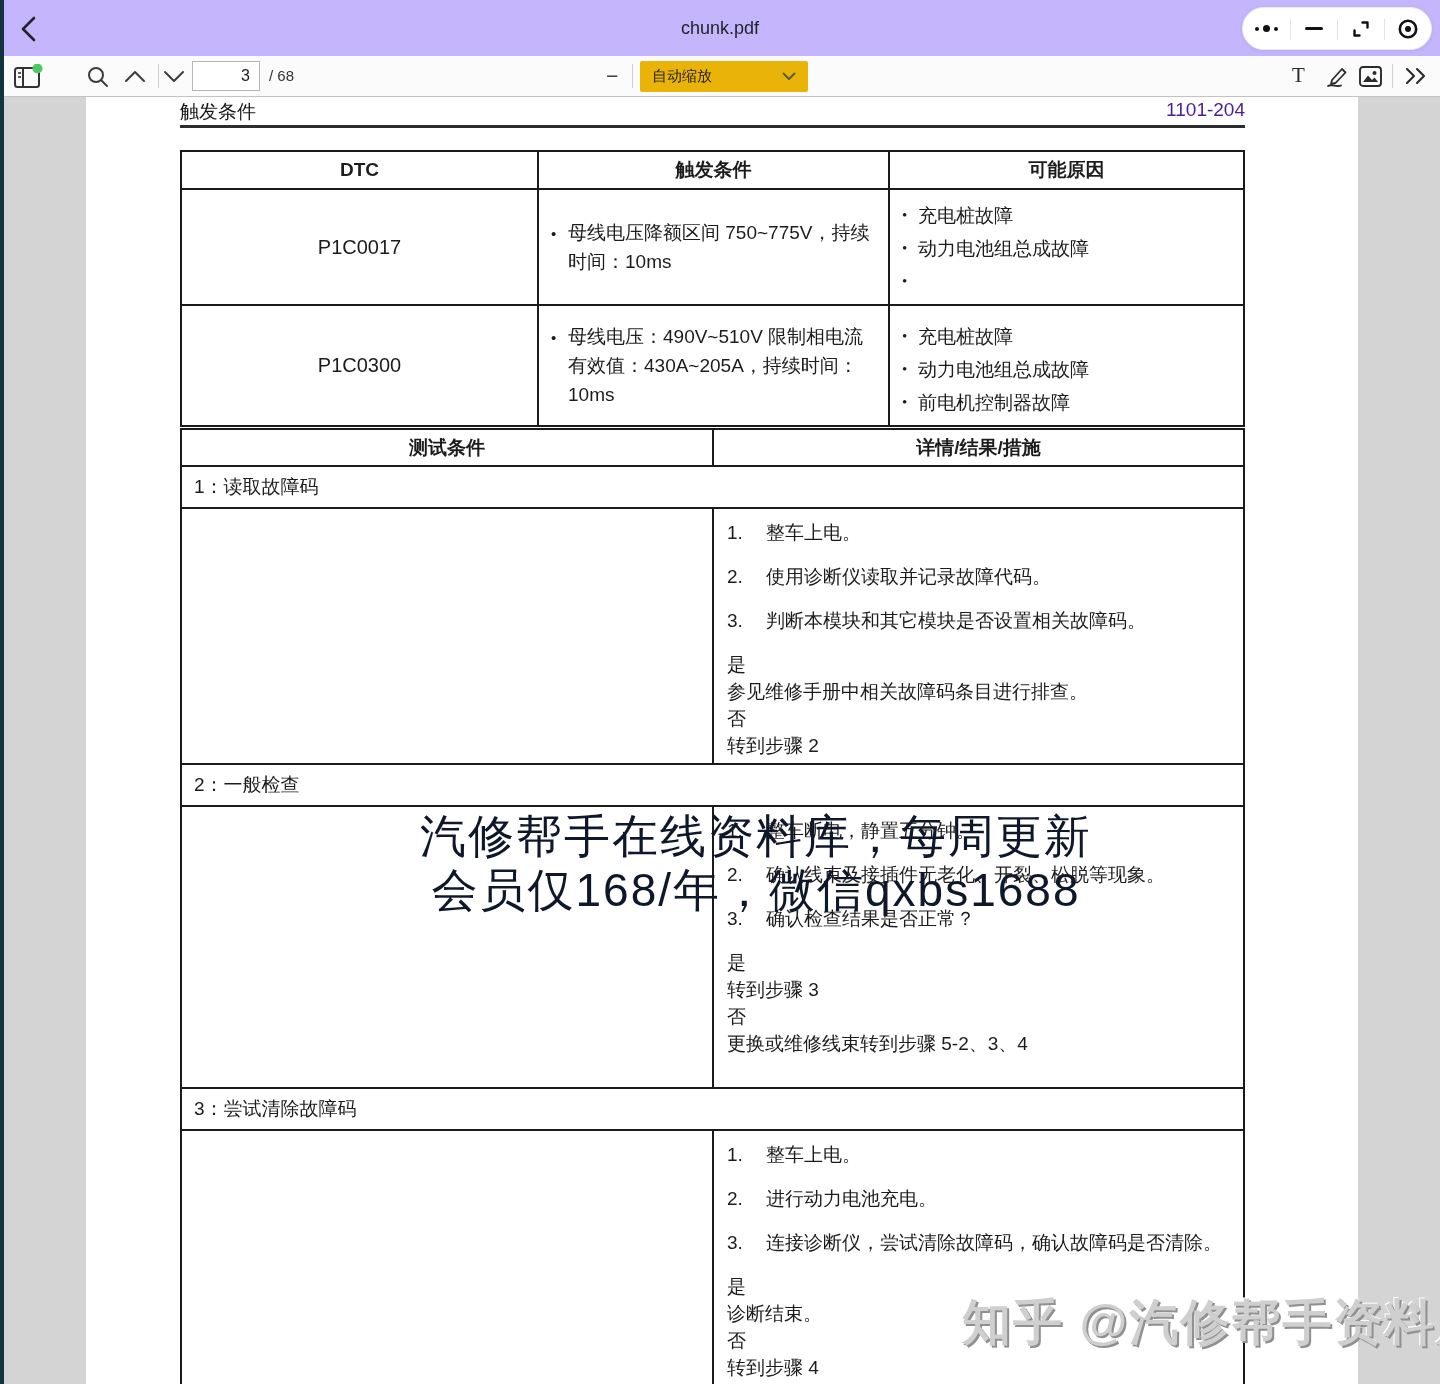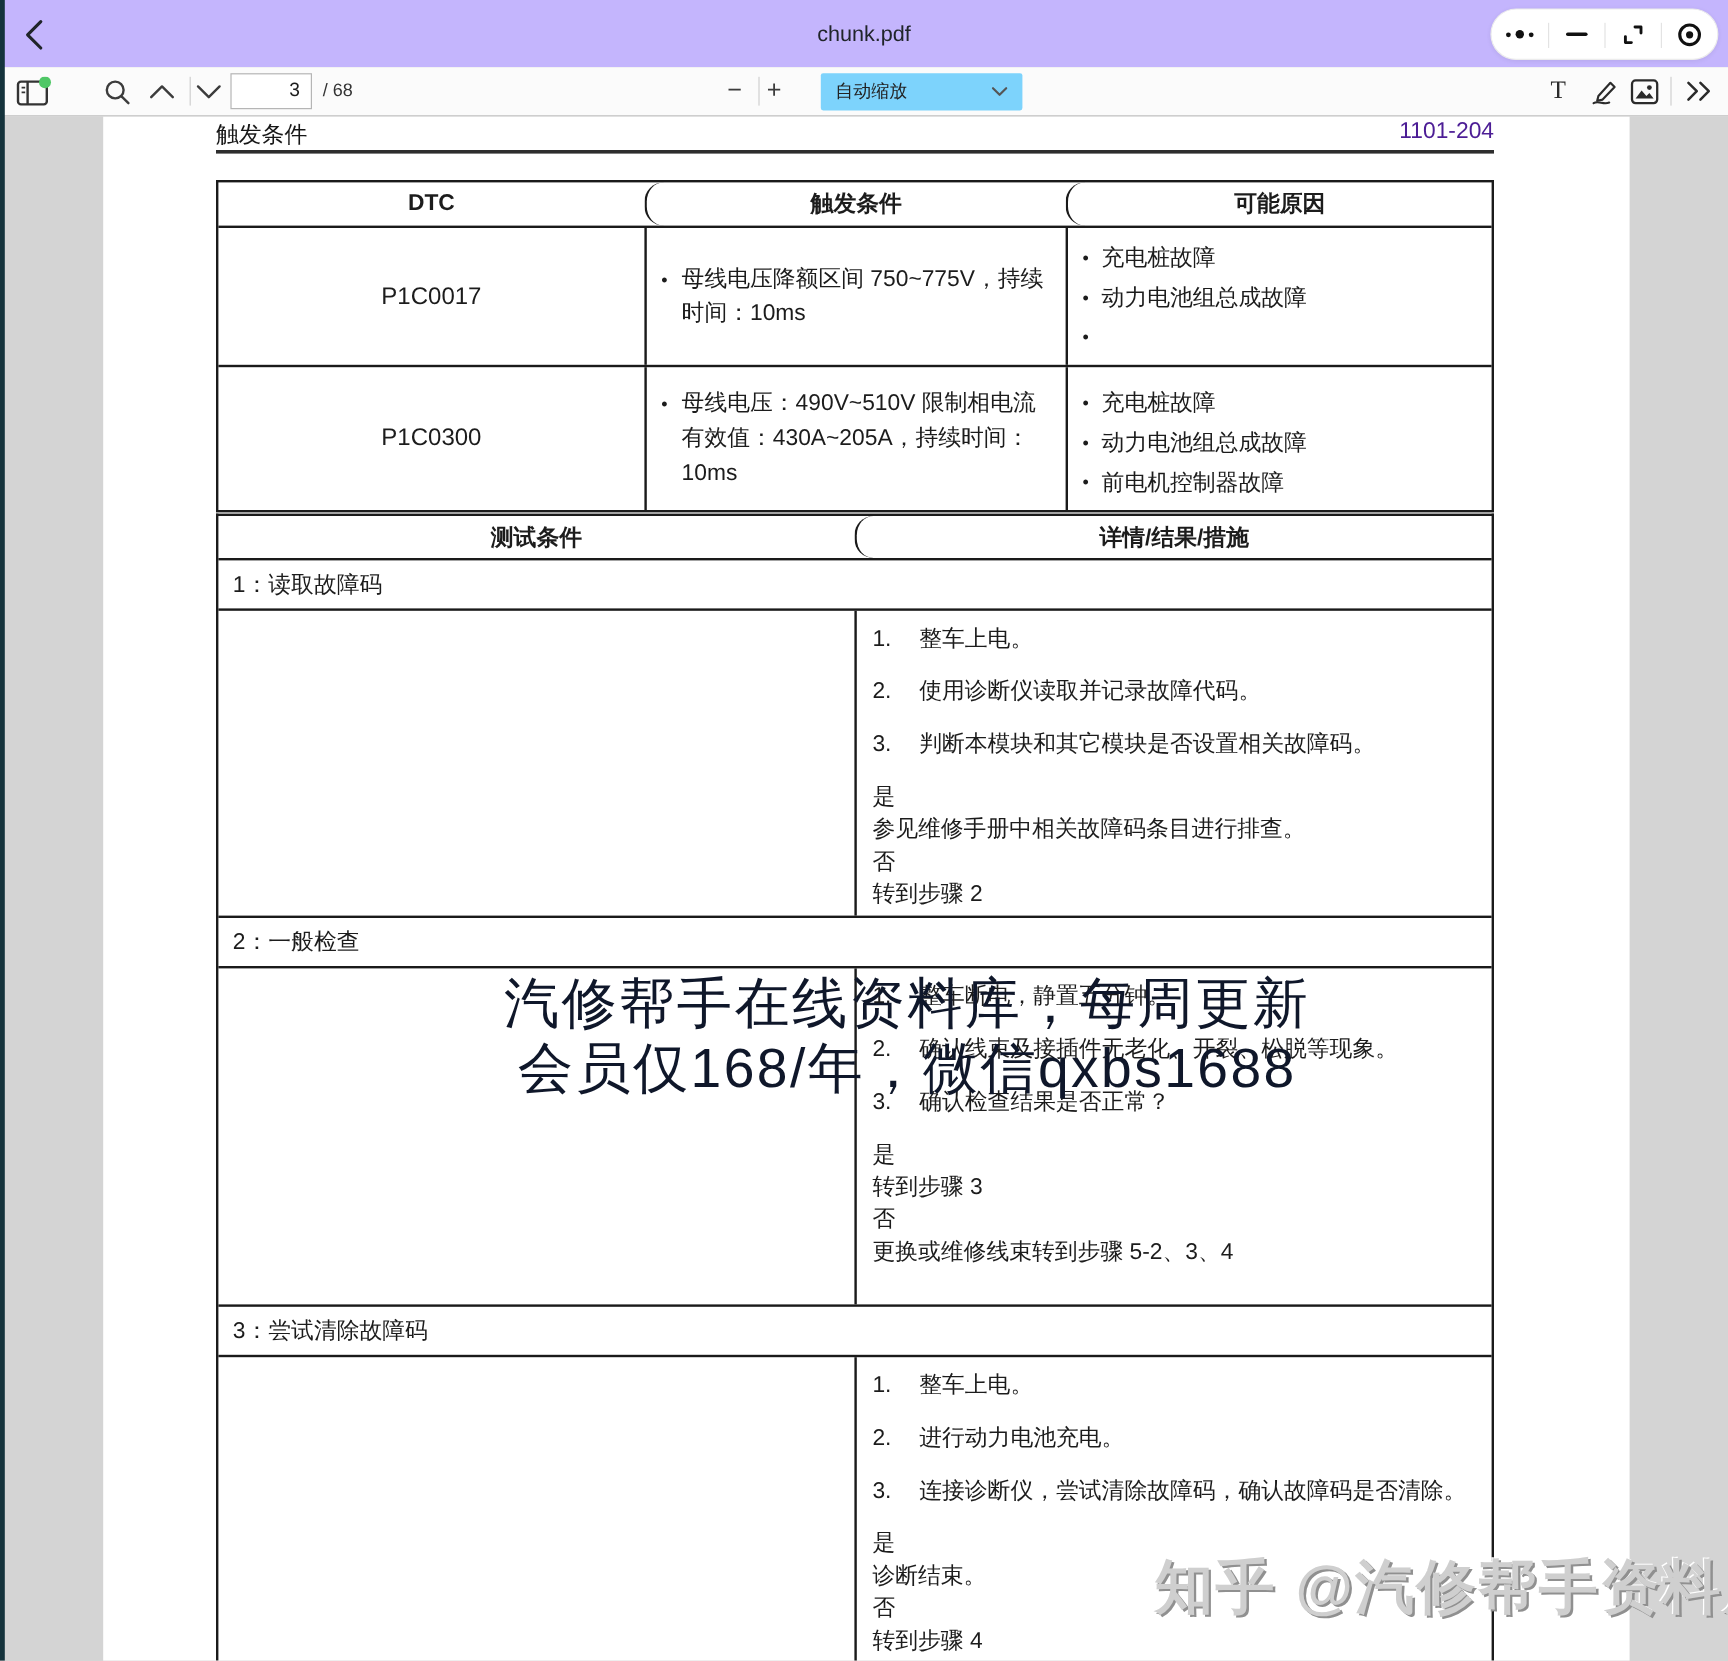--- a/index.html
+++ b/index.html
@@ -26,43 +26,43 @@
 
   
   .toolbar { position:absolute; left:0; top:56px; width:1440px; height:41px; background:#fbfbfb;
     border-bottom:1px solid #c3c3c3; z-index:40; }
   .tb-icon { position:absolute; cursor:pointer; }
   .tb-sep { position:absolute; width:1px; height:24px; top:8px; background:#cfcfcf; }
   .page-input { position:absolute; left:192px; top:5px; width:68px; height:30px; border:1px solid #b5b5b5; background:#fff;
     text-align:right; padding-right:9px; font-size:16px; font-family:"Liberation Sans",sans-serif; color:#1c1c1c; }
   .page-total { position:absolute; left:269px; top:11px; font-size:15px; color:#333; }
   .zoomglyph { position:absolute; top:6px; font-size:21px; color:#3c3c3c; cursor:pointer; line-height:28px; }
-  .zoom-select { position:absolute; left:684px; top:5px; width:168px; height:31px; background:#7dd3fc; border-radius:2px;
+  .zoom-select { position:absolute; left:640px; top:5px; width:168px; height:31px; background:#eab308; border-radius:2px;
     display:flex; align-items:center; padding:0 12px; font-size:15px; color:#222; cursor:pointer; }
   .zoom-select .lbl { flex:1; }
   .ttool { position:absolute; top:7px; font-family:"Liberation Serif", serif; font-size:21px; color:#2b2b2b; cursor:pointer; }
 
   
   .page { position:absolute; left:86px; top:97px; width:1272px; height:1287px; background:#ffffff; overflow:hidden; }
   .doc-head-left { position:absolute; left:94px; top:2px; font-size:19px; color:#161616; }
   .doc-head-right { position:absolute; right:113px; top:2px; font-size:19px; color:#4c1d95; }
   .doc-rule { position:absolute; left:94px; top:28px; width:1065px; height:3px; background:#2d2d2d; }
 
   .tbl { position:absolute; left:94px; width:1065px; border:2.5px solid #1a1a1a; }
   .trow { display:flex; border-top:2.5px solid #1a1a1a; align-items:stretch; }
   .trow.first { border-top:none; }
   .tcell { border-left:2.5px solid #1a1a1a; }
   .tcell.first { border-left:none; }
-  .hc { display:flex; align-items:center; justify-content:center; font-weight:bold; font-size:19px;border-radius:16px; }
+  .hc { display:flex; align-items:center; justify-content:center; font-weight:bold; font-size:19px; }
 
   
   .t1 { top:53px; }
   .t1 .c1 { width:355px; flex:0 0 355px; }
   .t1 .c2 { width:351px; flex:0 0 351px; }
-  .t1 .c3 { flex:1; }
+  .t1 .c3 { flex:1;font-family:Liberation Serif, serif; }
   .t1 .hrow { min-height:36px; }
   .dtc-cell { display:flex; align-items:center; justify-content:center; font-size:20px;border-radius:25px; }
   .cond-cell { display:flex; align-items:center; padding:10px 12px; }
   .cause-cell { padding:9px 10px 6px 12px; }
   .b-line { display:flex; font-size:19px; line-height:33px; }
   .b-line .bullet-icon { width:16px; flex:0 0 16px; font-size:15px; }
   .cond-wrap { display:flex; font-size:19px; line-height:29px; }
   .cond-wrap .bullet-icon { width:17px; flex:0 0 17px; font-size:15px; padding-top:1px; }
 
   

